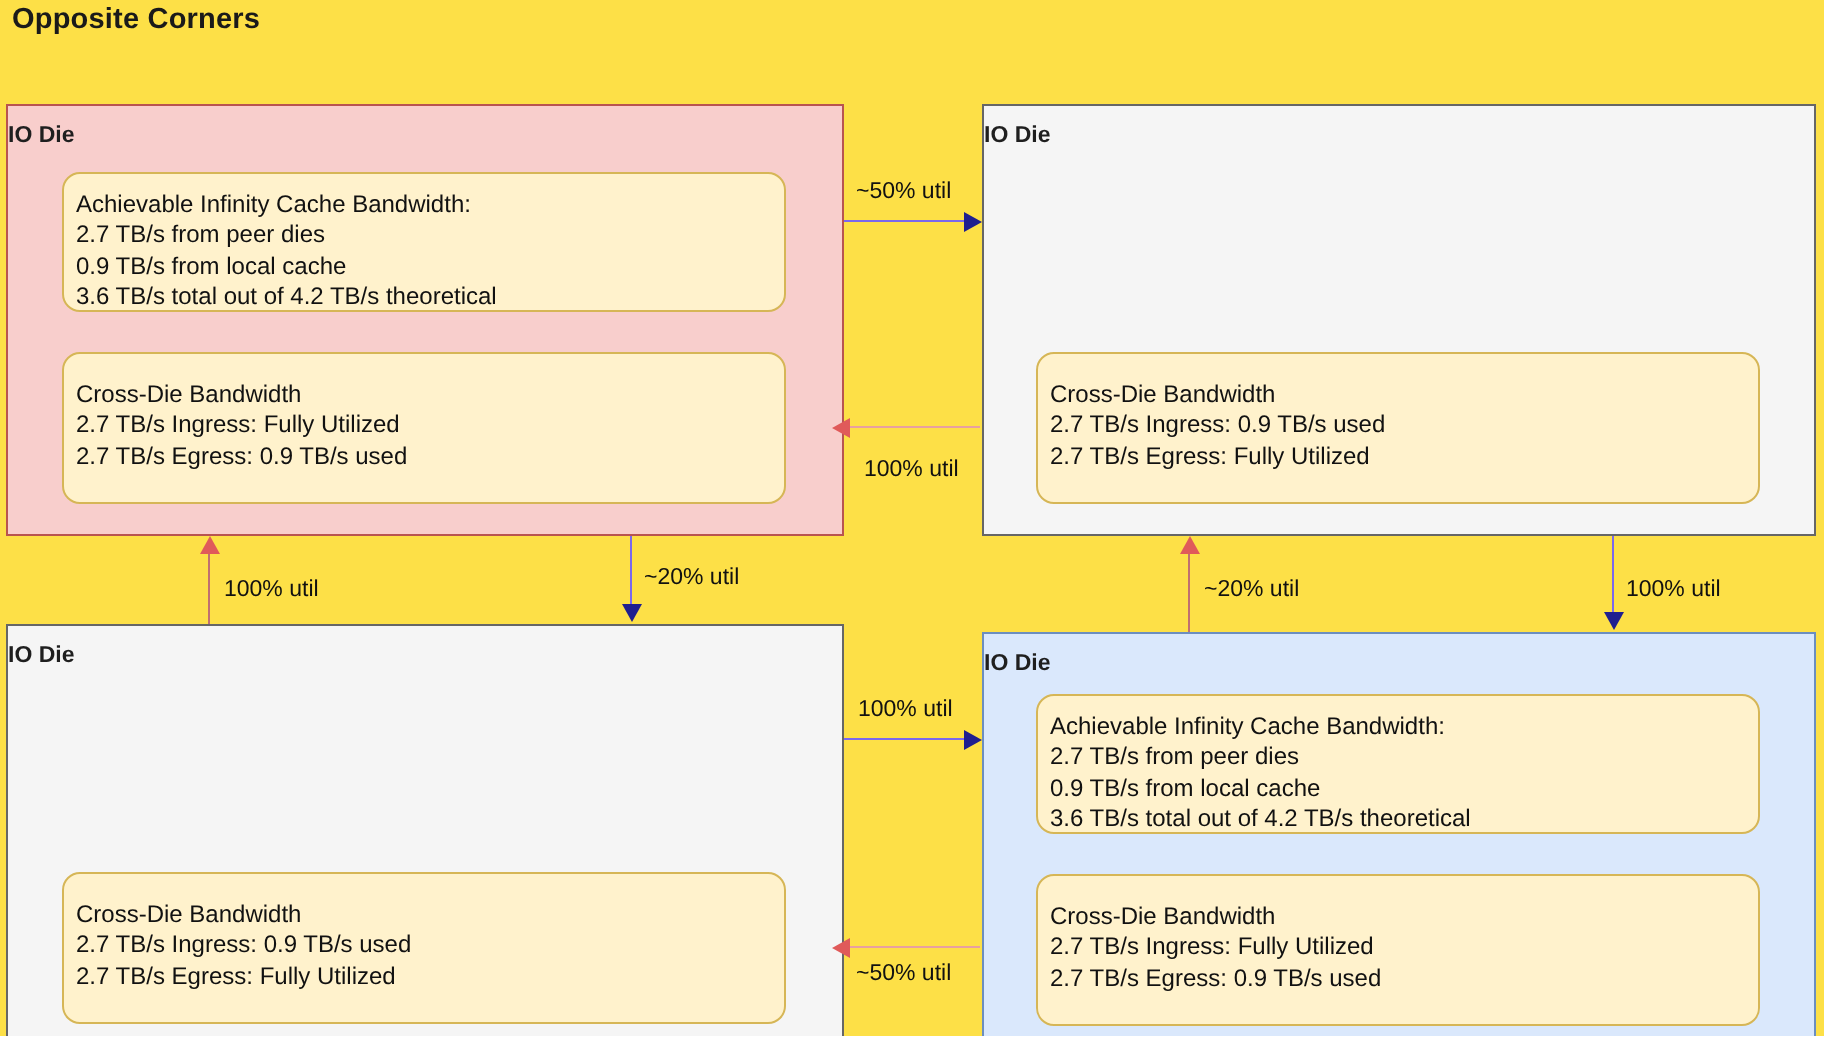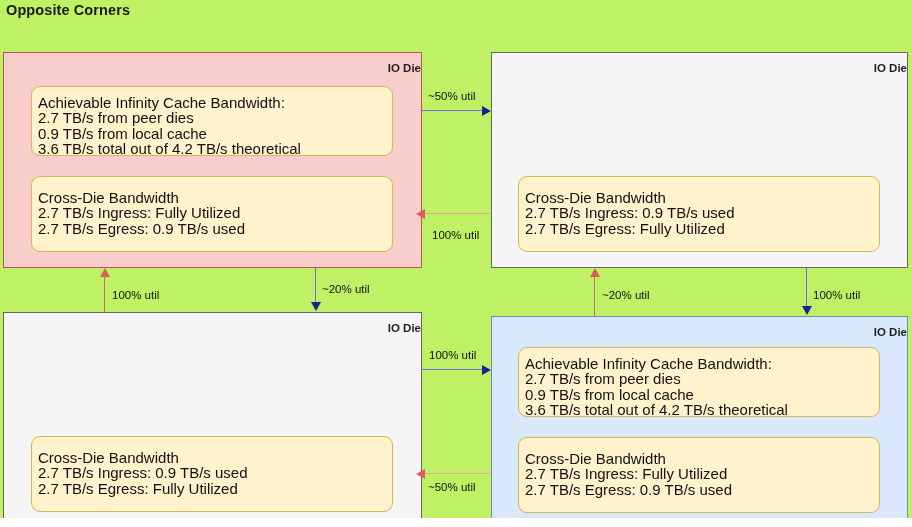--- a/index.html
+++ b/index.html
@@ -8,21 +8,21 @@
     background: #ffffff;
   }
   body {
     font-family: "Liberation Sans", "DejaVu Sans", sans-serif;
     -webkit-font-smoothing: antialiased;
   }
   #canvas {
     position: relative;
     width: 912px;
     height: 518px;
-    background: #bef264;
+    background: #fde047;
     overflow: hidden;
   }
 
   
   .diagram-title {
     position: absolute;
     left: 6px;
     top: 2px;
     font-size: 14.5px;
     font-weight: bold;
@@ -39,37 +39,37 @@
   }
   .die.pink  { background: #f8cecc; border-color: #b85450; }
   .die.gray  { background: #f5f5f5; border-color: #666666; }
   .die.blue  { background: #dae8fc; border-color: #6c8ebf; }
 
   .die-title {
     position: absolute;
     top: 9px;
     left: 0;
     right: 0;
-    text-align: right;
+    text-align: left;
     font-size: 11.5px;
     font-weight: bold;
     color: #1f1f1f;
   }
 
   
   .note {
     position: absolute;
     box-sizing: border-box;
     background: #fff2cc;
     border: 1px solid #d6b656;
     border-radius: 9px;
     padding: 8px 0 0 6px;
   }
   .note-line {
-    font-size: 15px;
+    font-size: 12px;
     line-height: 15.4px;
     color: #111111;
     white-space: nowrap;
   }
 
   
   .conn { position: absolute; }
   .conn-line-h {
     position: absolute;
     height: 0;

